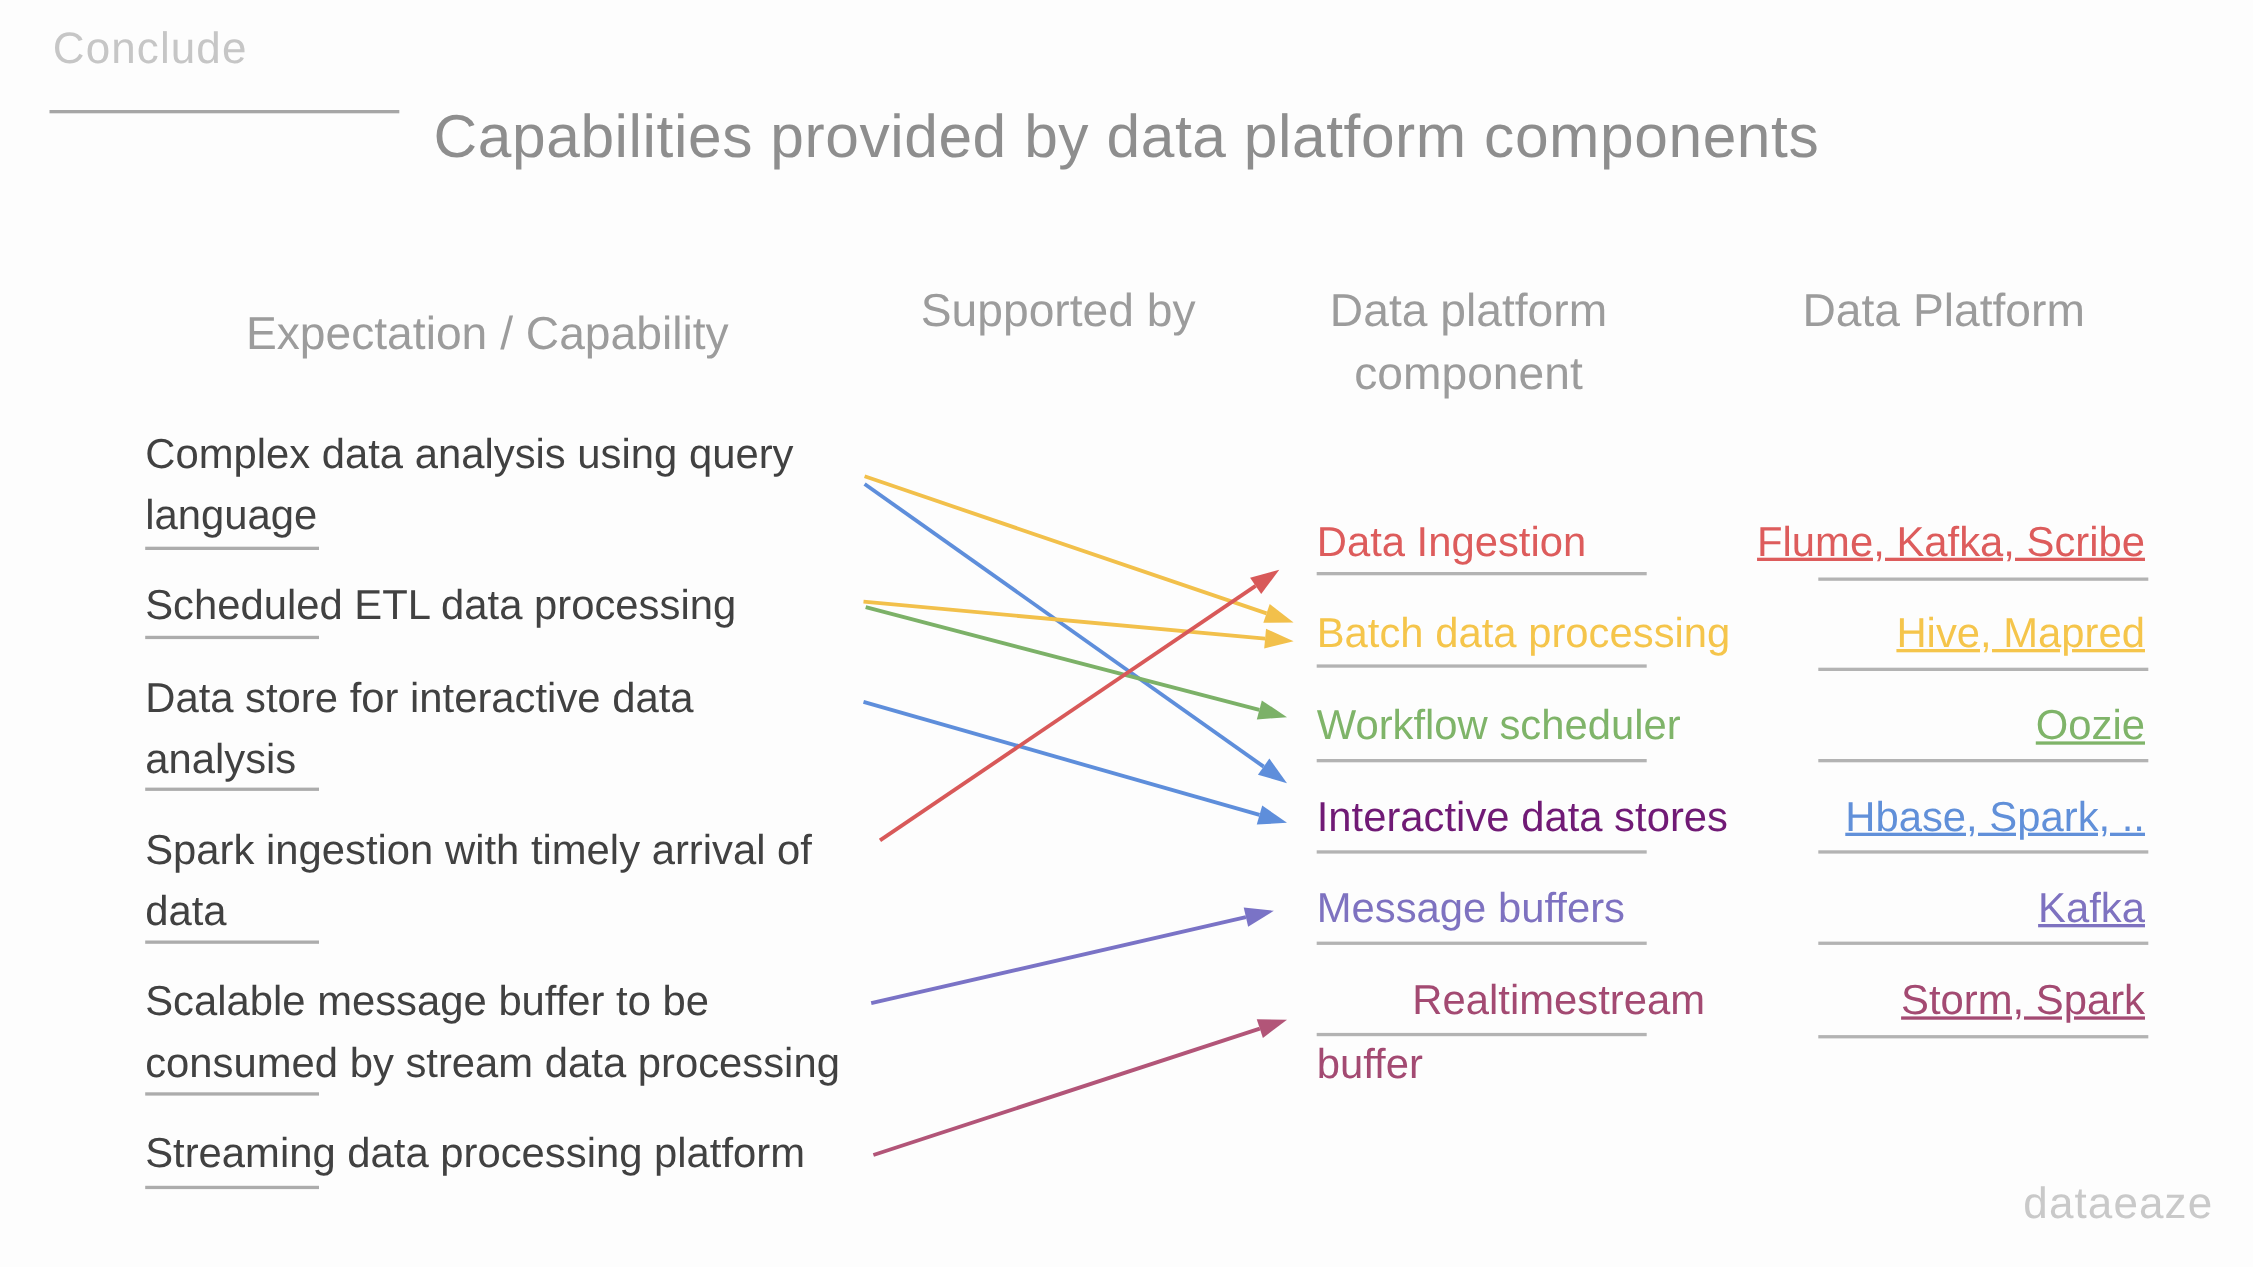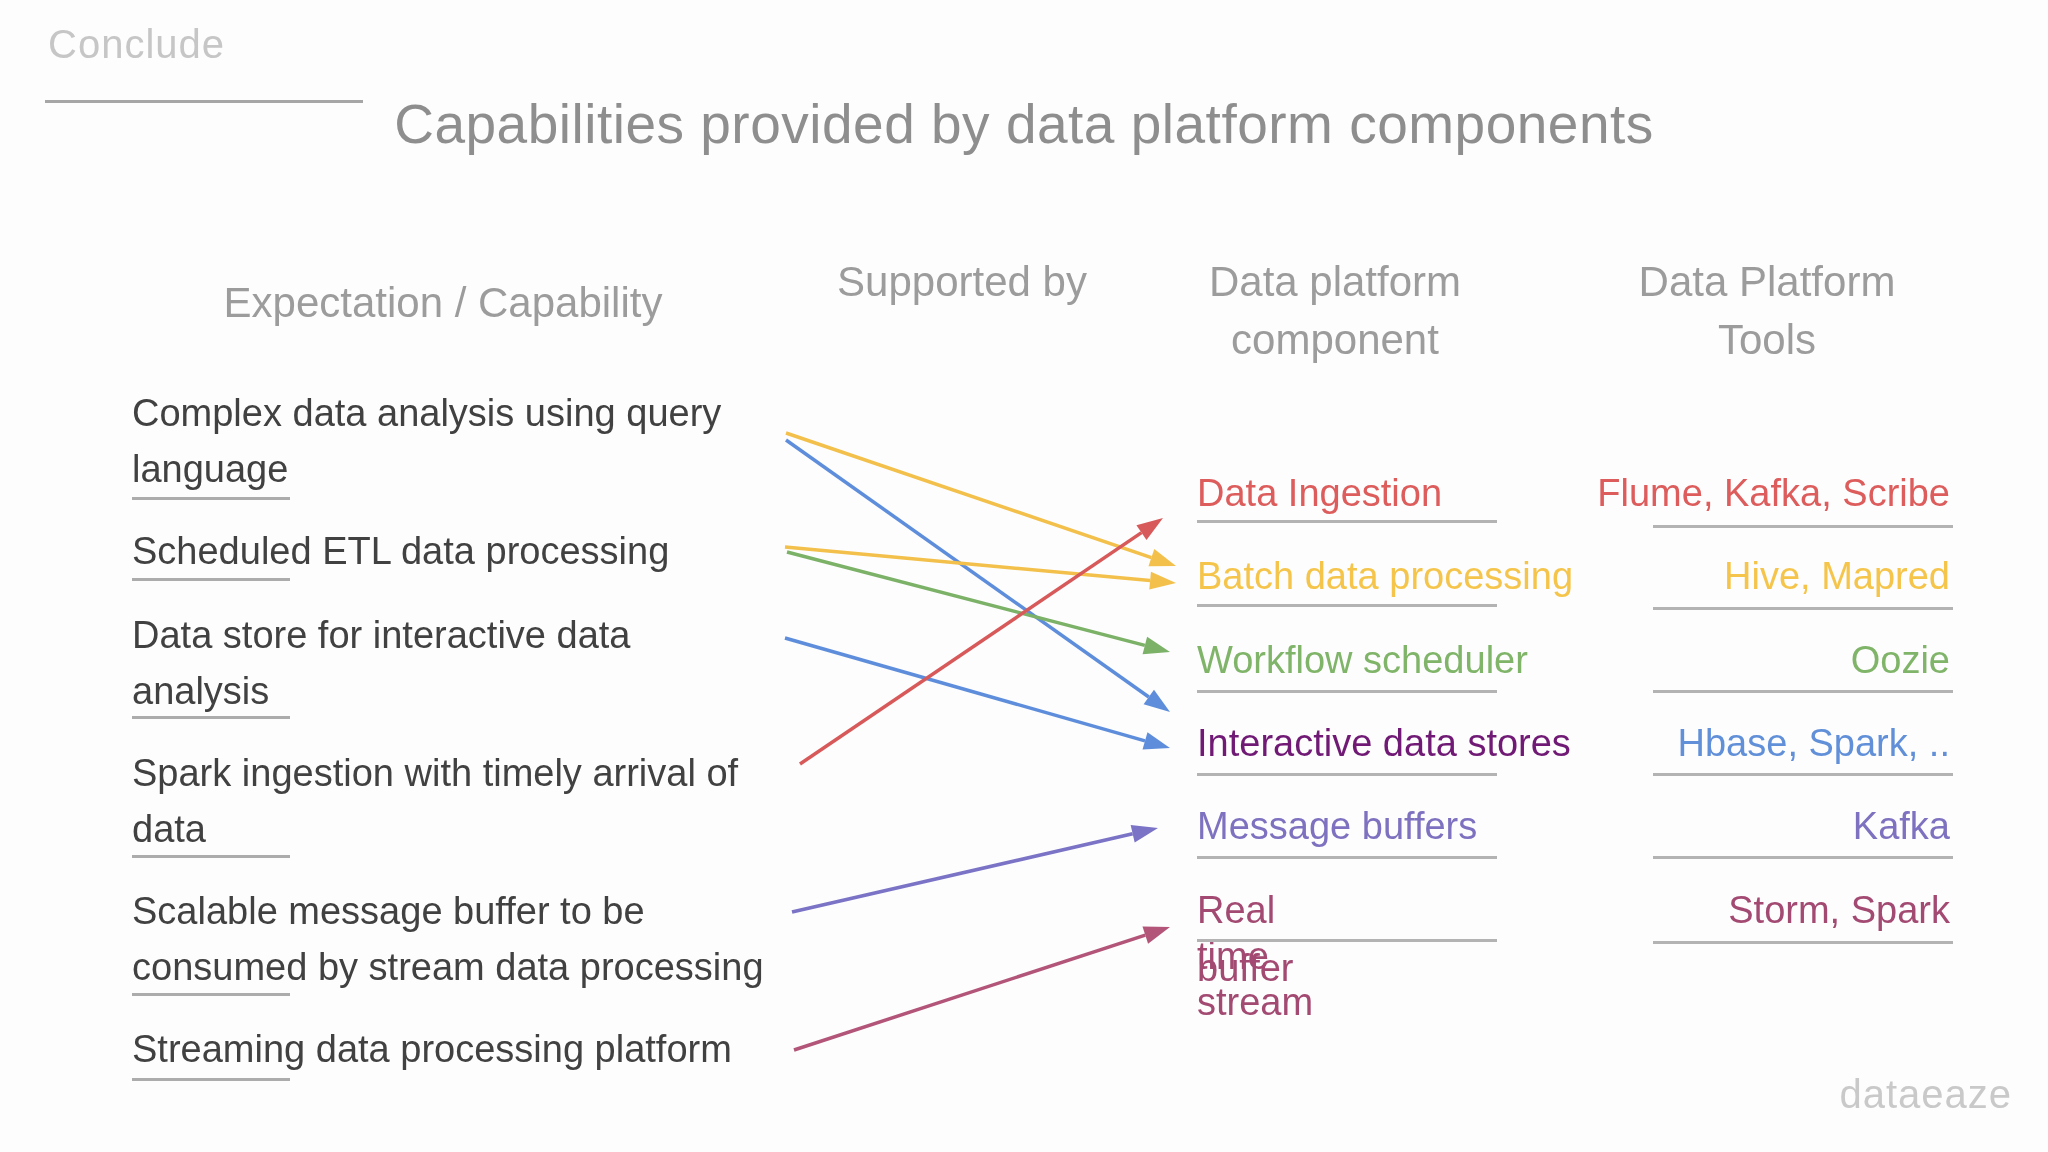--- a/index.html
+++ b/index.html
@@ -19,22 +19,22 @@
   .hdr-capability{left:143px;width:600px;margin-top:21px;}
   .hdr-supported{left:762px;width:400px;}
   .hdr-component{left:1135px;width:400px;}
   .hdr-tools{left:1567px;width:400px;}
   
   .cap-item{left:132px;width:700px;font-size:38px;color:#414141;}
   .cap-line{line-height:56px;white-space:nowrap;}
   .u-cap{left:132px;width:158px;height:3px;background:#acacac;}
   
   .comp-name{left:1197px;width:460px;font-size:38px;line-height:46px;white-space:nowrap;}
-  .comp-justified{left:1197px;width:440px;display:flex;justify-content:center;font-size:38px;line-height:46px;flex-direction:column;}
-  .tool-value{left:1510px;width:440px;text-align:right;font-size:38px;line-height:46px;white-space:nowrap;}
+  .comp-justified{left:1197px;width:440px;display:flex;justify-content:center;font-size:38px;line-height:46px;}
+  .tool-value{left:1510px;width:440px;text-align:right;font-size:38px;line-height:46px;white-space:nowrap;text-decoration:underline;}
   .u-comp{left:1197px;width:300px;height:3px;background:#b3b3b3;}
   .u-tool{left:1653px;width:300px;height:3px;background:#b3b3b3;}
   
   .watermark{top:1072px;right:36px;font-size:40px;color:#c9c9c9;letter-spacing:1px;}
   
   #arrow-layer{position:absolute;left:0;top:0;width:2048px;height:1152px;pointer-events:none;}
 </style>
 </head>
 <body>
 
@@ -62,21 +62,20 @@
 <div class="abs title">Capabilities provided by data platform components</div>
 
 <div class="abs col-header hdr-capability">Expectation / Capability</div>
 <div class="abs col-header hdr-supported">Supported by</div>
 <div class="abs col-header hdr-component">
   <div>Data platform</div>
   <div>component</div>
 </div>
 <div class="abs col-header hdr-tools">
   <div>Data Platform</div>
-  <div>Tools</div>
 </div>
 
 <div class="abs cap-item" style="top:385px">
   <div class="cap-line">Complex data analysis using query</div>
   <div class="cap-line">language</div>
 </div>
 <div class="abs u-cap" style="top:497px"></div>
 
 <div class="abs cap-item" style="top:523px">
   <div class="cap-line">Scheduled ETL data processing</div>

